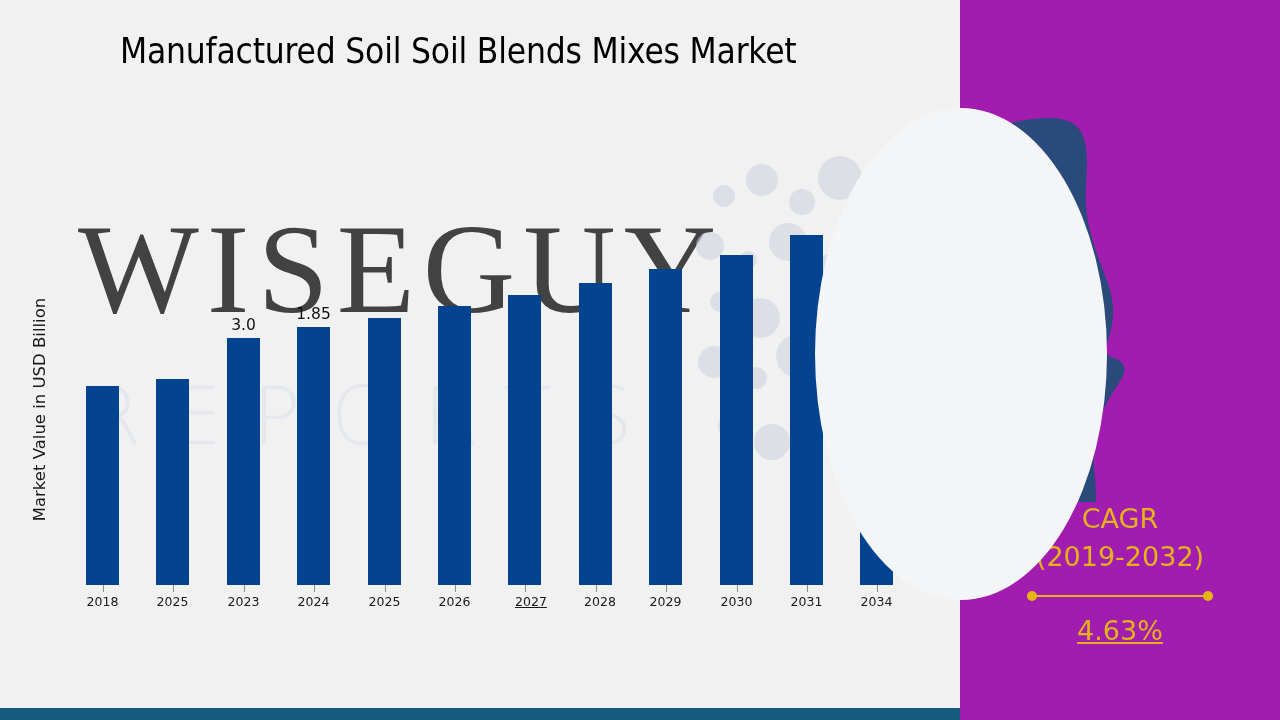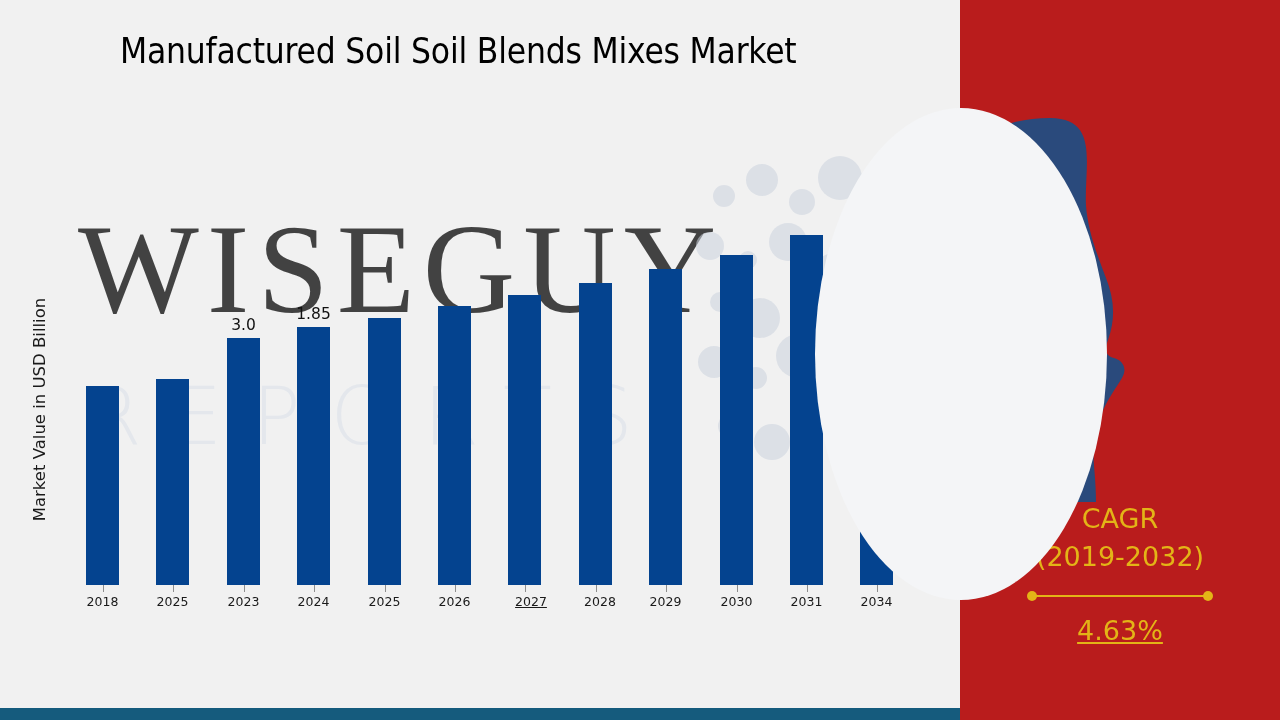--- a/index.html
+++ b/index.html
@@ -81,21 +81,21 @@
   }
   .xlab{
     position:absolute; top:594px; width:60px; text-align:center;
     font-family:"DejaVu Sans","Liberation Sans", sans-serif;
     font-size:12.5px; color:#1a1a1a;
   }
 
   
   .right-panel{
     position:absolute; left:960px; top:0; width:320px; height:720px;
-    background:#b91c1c; overflow:hidden;
+    background:#a21caf; overflow:hidden;
   }
   
   .silhouette{
     position:absolute; left:-60px; top:110px; width:300px; height:400px;
   }
 
   
   .big-circle{
     position:absolute; left:815px; top:108px; width:292px; height:492px;
     border-radius:50%;

